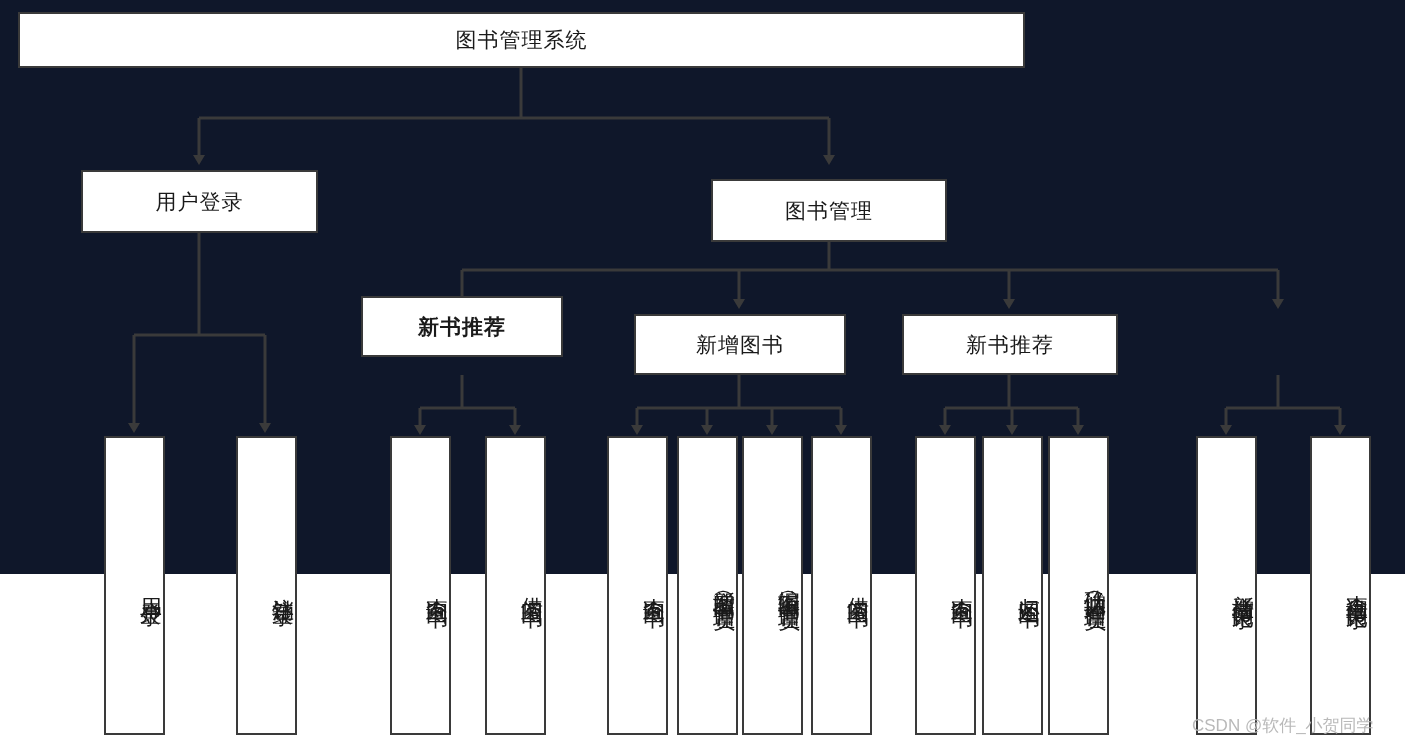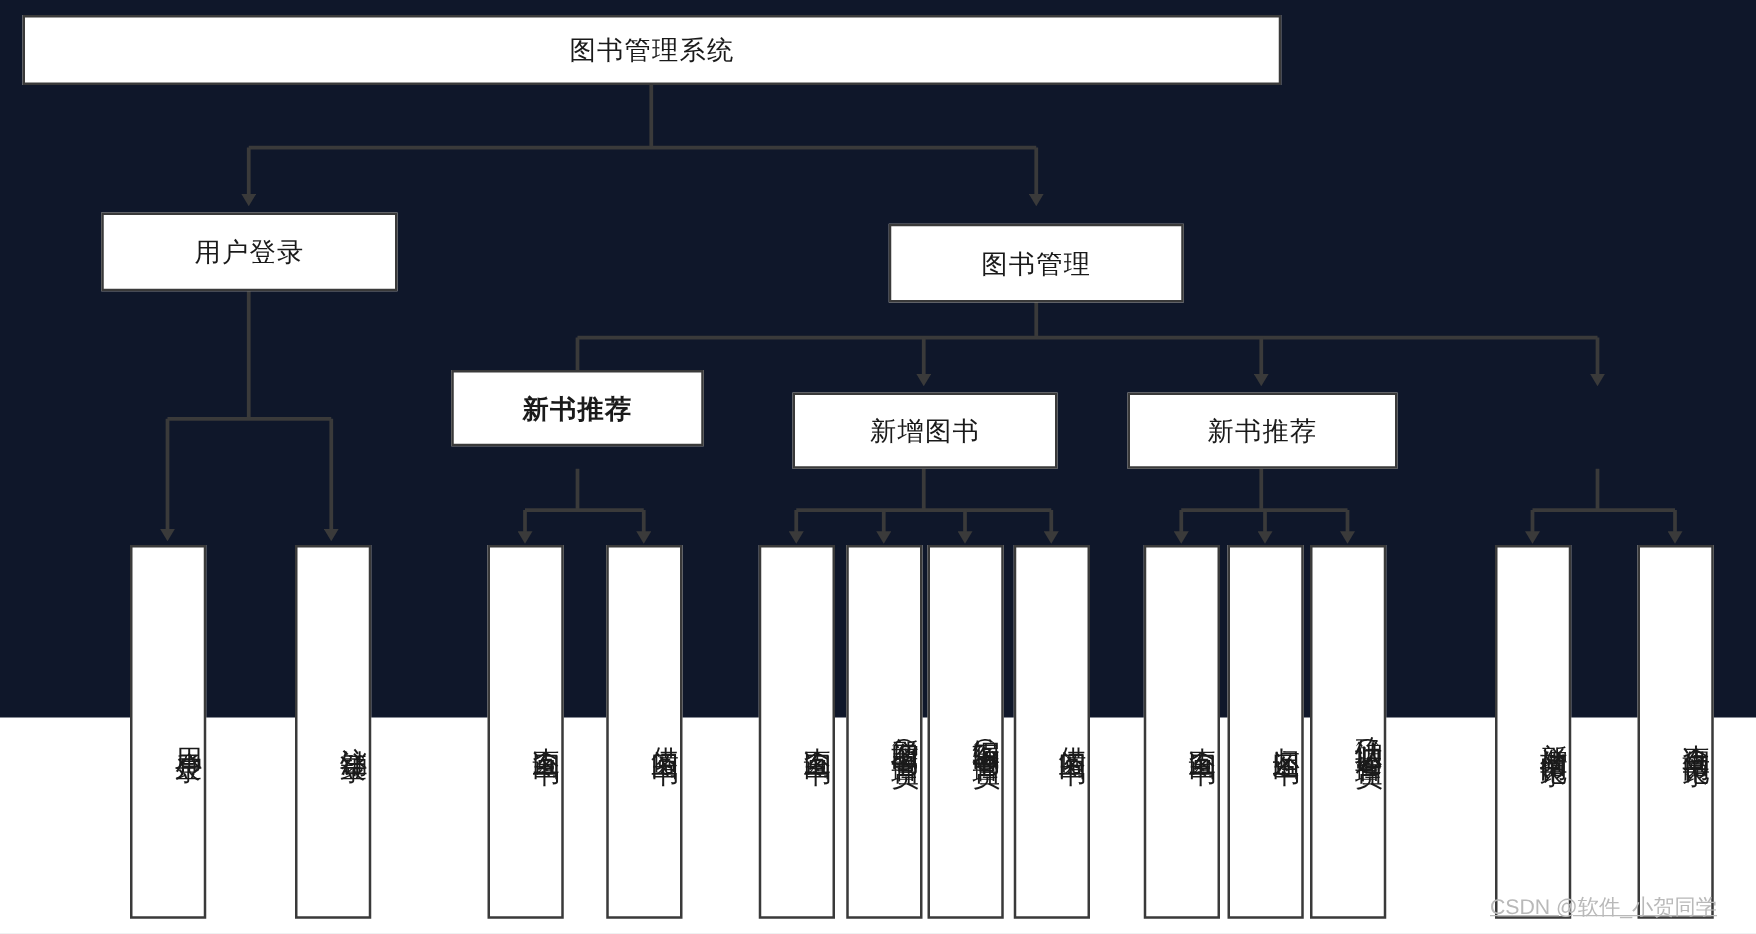--- a/index.html
+++ b/index.html
@@ -57,21 +57,20 @@
   }
   .node.vertical.top-aligned .vlabel {
     margin-top: 0;
   }
   .watermark {
     position: absolute;
     font-size: 17px;
     color: #b9b9b9;
     white-space: nowrap;
     user-select: none;
-    text-decoration: underline;
   }
 </style>
 </head>
 <body>
 
 <div id="diagram-root">
 
   <svg class="connectors" viewBox="0 0 1405 747">
     <defs>
       <marker id="arrow" markerWidth="10" markerHeight="12" refX="1" refY="6" orient="auto" markerUnits="userSpaceOnUse">

